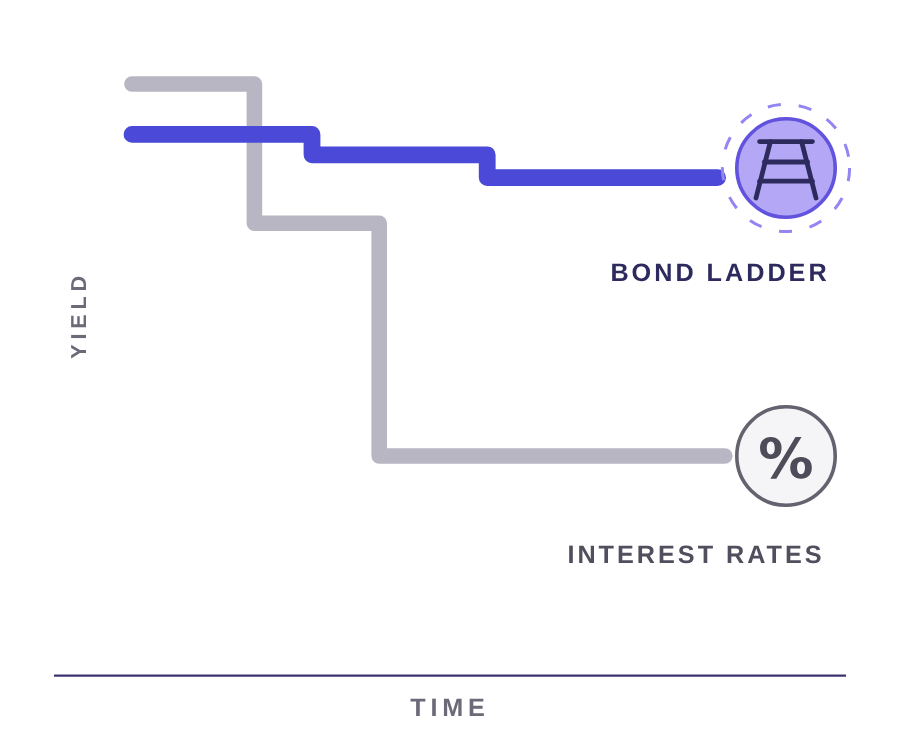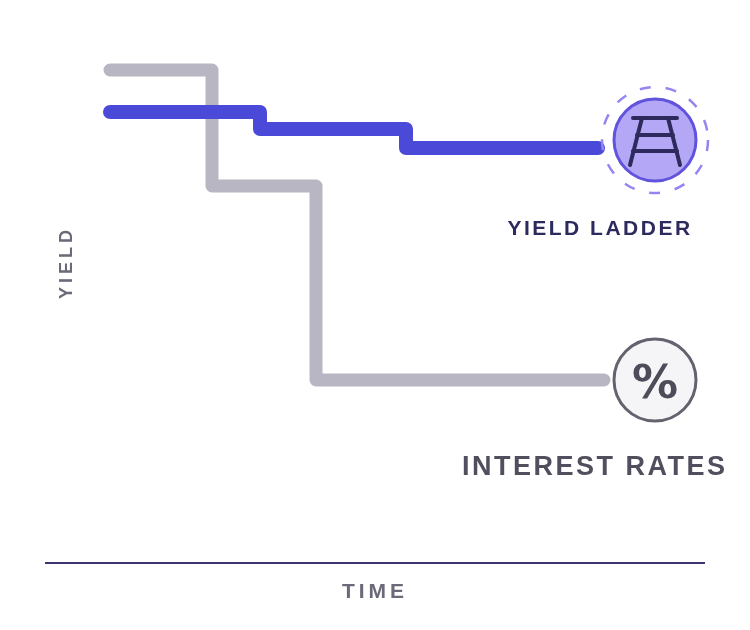--- a/index.html
+++ b/index.html
@@ -24,21 +24,21 @@
     text-align: center;
     white-space: nowrap;
   }
   .bond-label {
     left: 495px; top: 216px; width: 210px;
     font-size: 21px; letter-spacing: 2.5px;
     color: #2d2a5e;
   }
   .interest-label {
     left: 462px; top: 451px; width: 236px;
-    font-size: 27px; letter-spacing: 2.5px;
+    font-size: 21px; letter-spacing: 2.5px;
     color: #514e5d;
   }
   .time-label {
     left: 275px; top: 579px; width: 200px;
     font-size: 21px; letter-spacing: 4px;
     color: #6c6978;
   }
   .yield-label {
     left: -34px; top: 252px; width: 200px;
     font-size: 18px; letter-spacing: 4px;
@@ -72,21 +72,21 @@
         <line x1="633" y1="151" x2="677" y2="151"></line>
       </g>
     </g>
 
     <g>
       <circle cx="655" cy="380" r="41" stroke-width="3" fill="#f5f4f7" stroke="#64626e"></circle>
       <text x="655" y="382" text-anchor="middle" dominant-baseline="central" font-size="46" font-weight="bold" font-family="DejaVu Sans, Liberation Sans, sans-serif" fill="#4e4c59">%</text>
     </g>
   </svg>
 
-  <div class="label bond-label">YIELD LADDER</div>
+  <div class="label bond-label">BOND LADDER</div>
 
   <div class="label interest-label">INTEREST RATES</div>
 
   <div class="label time-label">TIME</div>
 
   <div class="label yield-label">YIELD</div>
 
 </div>
 
 </body></html>

